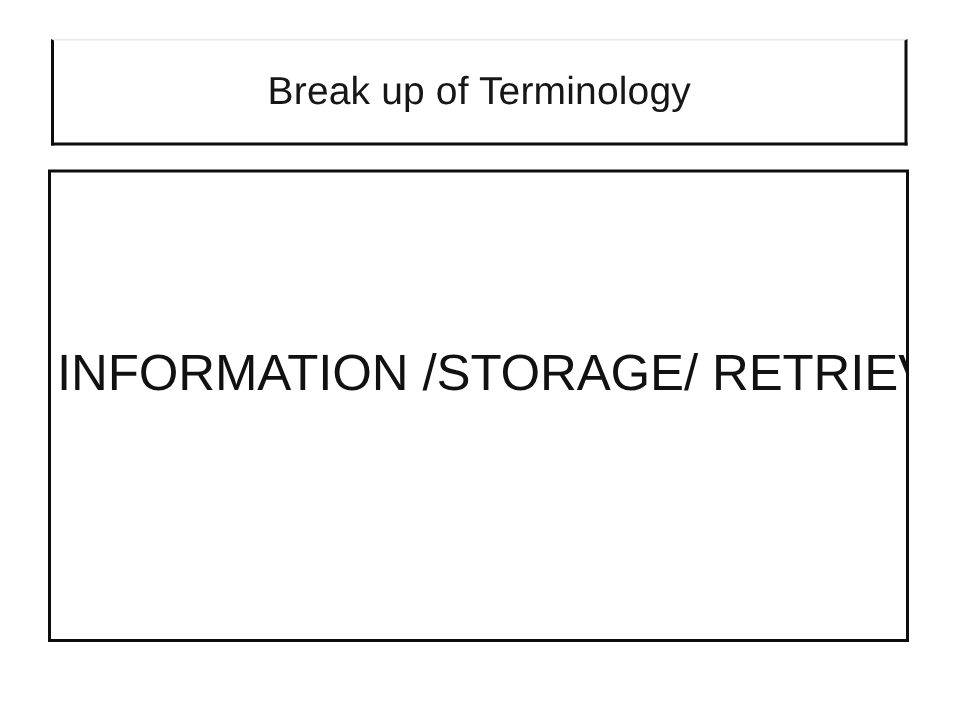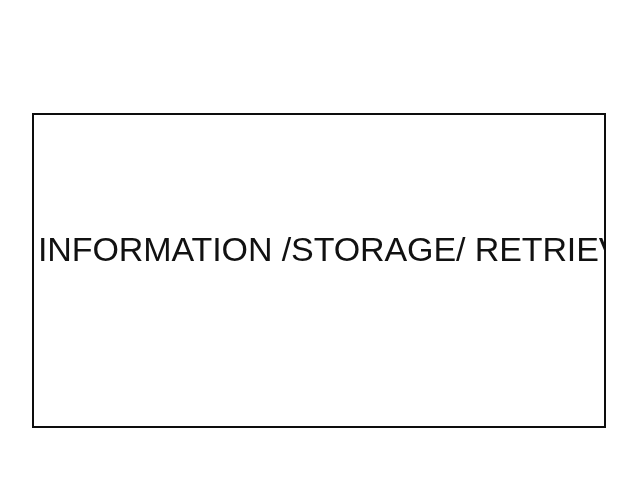--- a/index.html
+++ b/index.html
@@ -78,20 +78,23 @@
     letter-spacing: -0.1px;
     text-align: left;
     white-space: nowrap;
   }
 </style>
 </head>
 <body>
 
 <div id="slide">
 
+  <div class="title-box">
+    <div class="title-text">Break up of Terminology</div>
+  </div>
 
   <div class="content-box">
     <div class="content-body">
       <div class="content-text">INFORMATION /STORAGE/ RETRIEVAL /SYSTEM</div>
     </div>
   </div>
 
 </div>
 
 </body></html>

